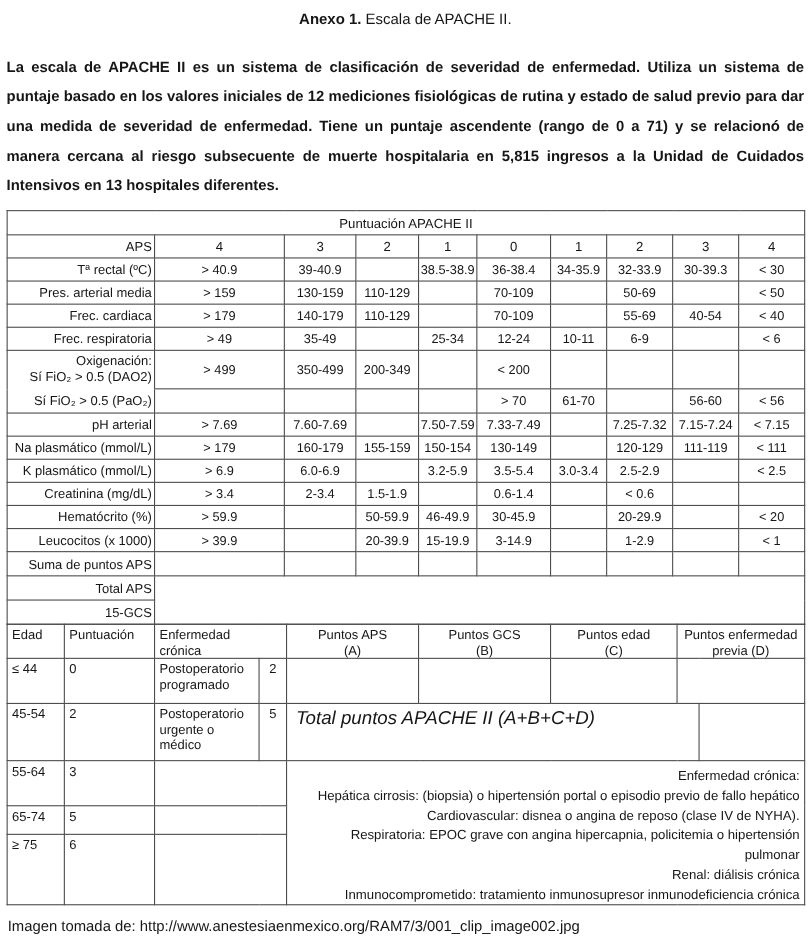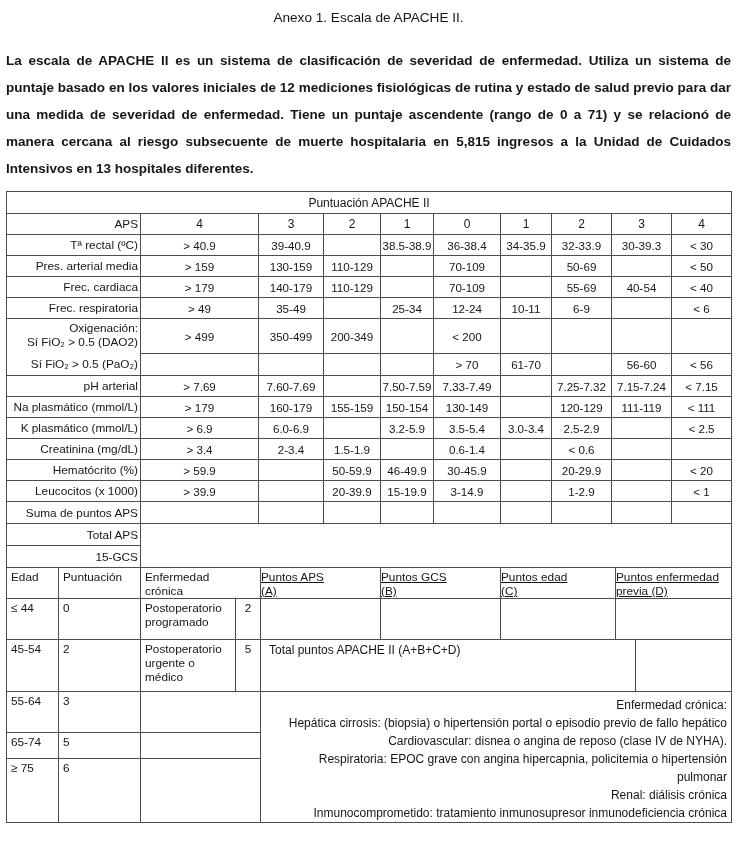--- a/index.html
+++ b/index.html
@@ -14,21 +14,21 @@
     color: #161616;
     overflow: hidden;
   }
   .page { padding: 8px 7px 0 6px; }
 
   .doc-title {
     text-align: center;
     font-size: 13.6px;
     margin: 2px 0 0 0;
   }
-  .doc-title .b { font-weight: normal; }
+  .doc-title .b { font-weight: bold; }
 
   .intro {
     margin-top: 22px;
     font-size: 13.5px;
     line-height: 27px;
     text-align: justify;
     font-weight: bold;
   }
   .ref {
     margin-top: 10px;
@@ -72,23 +72,23 @@
 
   
   .t2 { margin-top: -1px; }
   .t2 td { vertical-align: top; padding: 2px 2px 0 4px; font-size: 11.8px; }
   .t2 tr.h2 { height: 31px; }
   .t2 tr.ar1 { height: 41px; }
   .t2 tr.ar2 { height: 52px; }
   .t2 tr.ar3 { height: 34px; }
   .t2 tr.ar4 { height: 22px; }
   .t2 tr.ar5 { height: 53px; }
-  .t2 .hc { padding-left: 0; padding-right: 0; text-decoration: underline; }
+  .t2 .hc { text-align: center; padding-left: 0; padding-right: 0; }
   .t2 .num { text-align: center; padding-left: 0; padding-right: 0; }
-  .t2 .total-cell { padding: 3px 2px 0 8px; font-size: 12px; }
+  .t2 .total-cell { padding: 3px 2px 0 8px; font-size: 17px; font-style: italic; }
   .t2 .chronic-block { padding: 4px 4px 0 8px; text-align: right; }
   .t2 .chronic-block div { line-height: 18px; font-size: 12px; }
 
   .footer {
     margin-top: 11px;
     padding-left: 1px;
     font-size: 13.5px;
   }
 </style>
 </head>
@@ -403,14 +403,15 @@
         <td colspan="2"></td>
       </tr>
       <tr class="ar5">
         <td>≥ 75</td>
         <td>6</td>
         <td colspan="2"></td>
       </tr>
     </tbody>
   </table>
 
+  <div class="footer">Imagen tomada de: http://www.anestesiaenmexico.org/RAM7/3/001_clip_image002.jpg</div>
 
 </div>
 
 </body></html>

